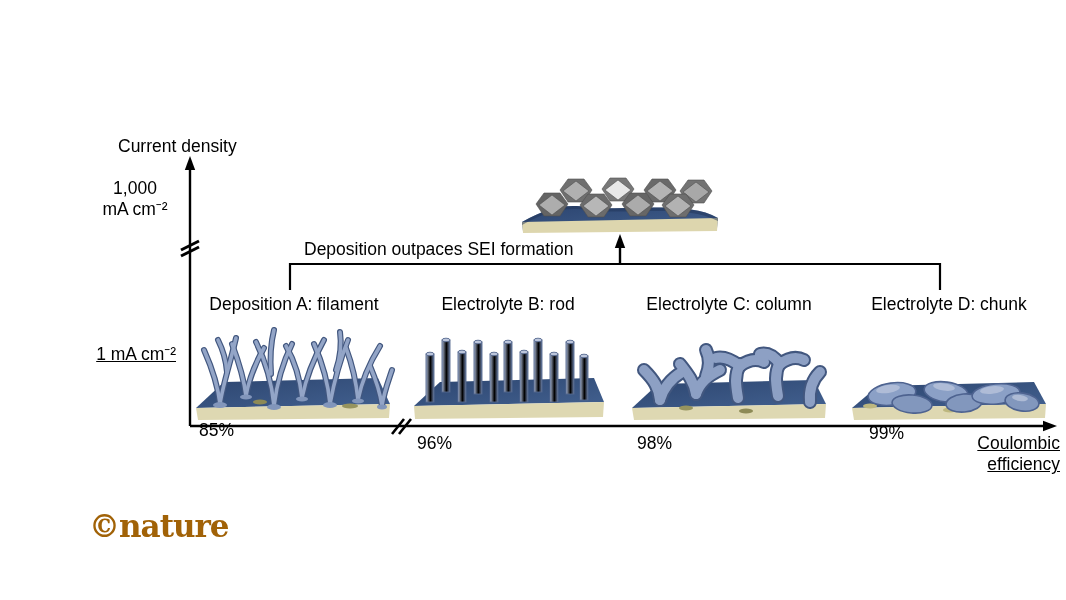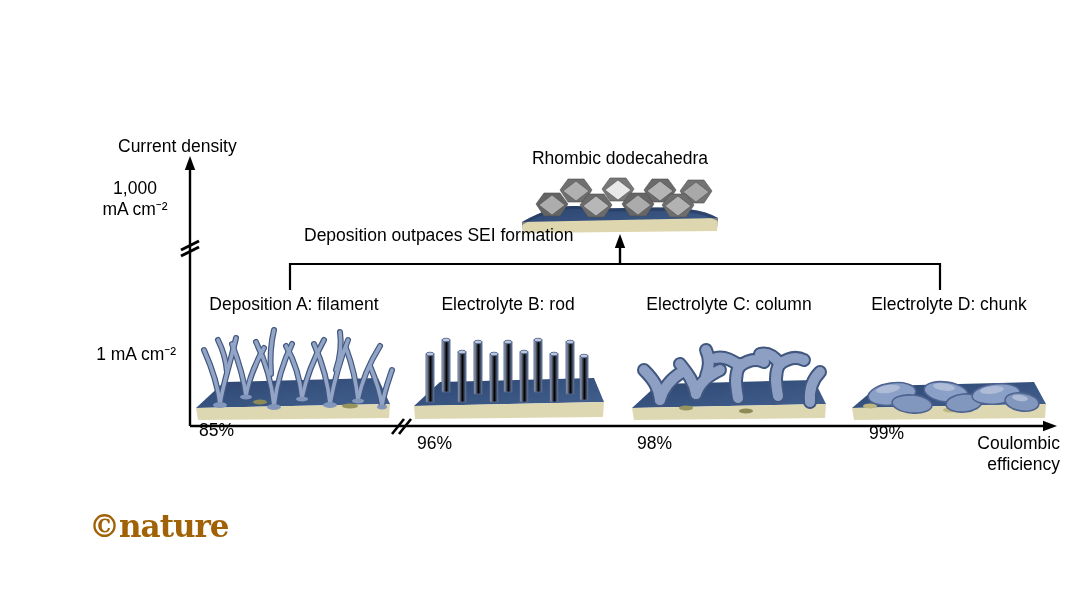--- a/index.html
+++ b/index.html
@@ -2,21 +2,21 @@
 <html><head>
 <meta charset="utf-8">
 <style>
   html,body{margin:0;padding:0;background:#fff;}
   .canvas{
     position:relative;width:1066px;height:600px;background:#ffffff;overflow:hidden;
     font-family:"Liberation Sans",sans-serif;color:#000;margin-left:40px;
   }
   .lbl{position:absolute;font-size:17.5px;line-height:1.22;white-space:nowrap;}
   .center{text-align:center;white-space:normal;}
-  .right{text-align:right;white-space:normal;}
+  .right{text-align:right;white-space:normal;text-decoration:underline;}
   .axes-svg,.illus{position:absolute;}
   .logo{
     position:absolute;left:49px;top:508px;
     font-family:"DejaVu Serif",serif;font-weight:bold;font-size:31px;
     color:#a16207;letter-spacing:-1px;
   }
 </style>
 </head>
 <body>
 
@@ -267,23 +267,22 @@
 
   <div class="lbl" style="left:78px;top:136px">Current density</div>
 
   <div class="lbl center" style="left:52px;top:178px;width:86px">
     <div>1,000</div>
     <div>mA cm⁻²</div>
   </div>
 
   <div class="lbl right" style="left:48px;top:344px;width:88px">1 mA cm⁻²</div>
 
-  <div class="lbl center" style="left:455px;top:148px;width:250px">Rhombic dodecahedra</div>
-
-  <div class="lbl" style="left:264px;top:225px">Deposition outpaces SEI formation</div>
+
+  <div class="lbl" style="left:264px;top:239px">Deposition outpaces SEI formation</div>
 
   <div class="lbl center" style="left:150px;top:294px;width:208px">Deposition A: filament</div>
   <div class="lbl center" style="left:368px;top:294px;width:200px">Electrolyte B: rod</div>
   <div class="lbl center" style="left:586px;top:294px;width:206px">Electrolyte C: column</div>
   <div class="lbl center" style="left:806px;top:294px;width:206px">Electrolyte D: chunk</div>
 
   <div class="lbl" style="left:159px;top:420px">85%</div>
   <div class="lbl" style="left:377px;top:433px">96%</div>
   <div class="lbl" style="left:597px;top:433px">98%</div>
   <div class="lbl" style="left:829px;top:423px">99%</div>

